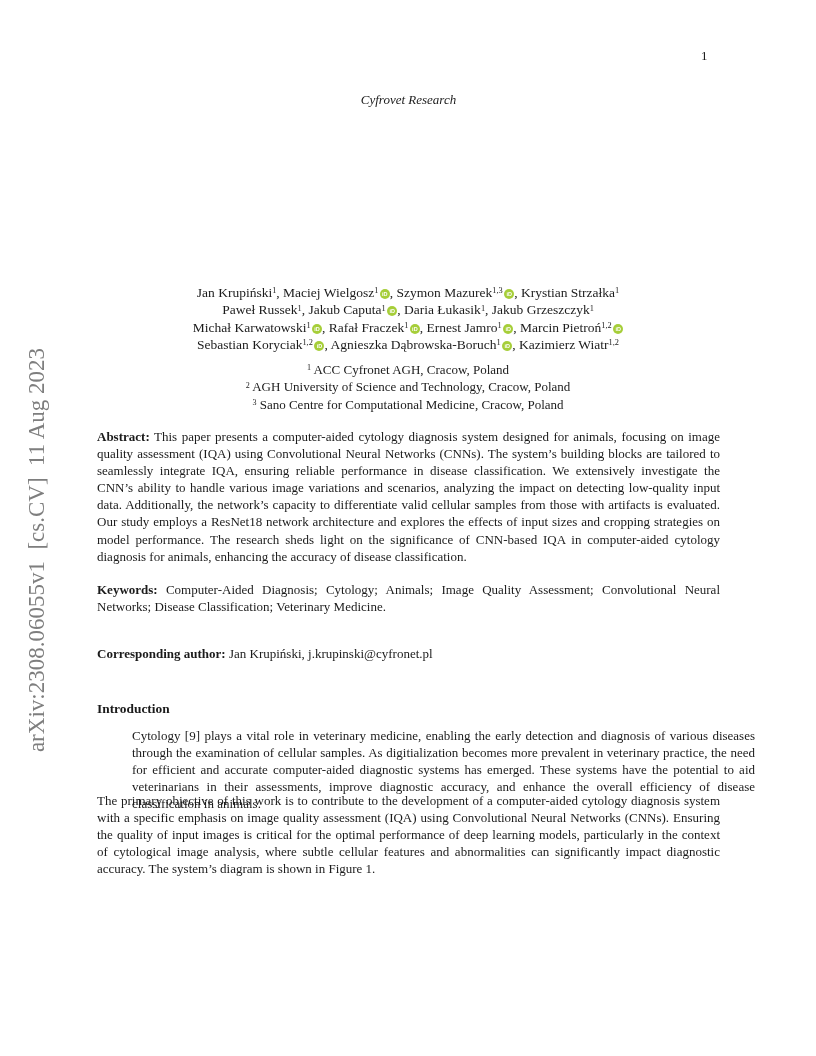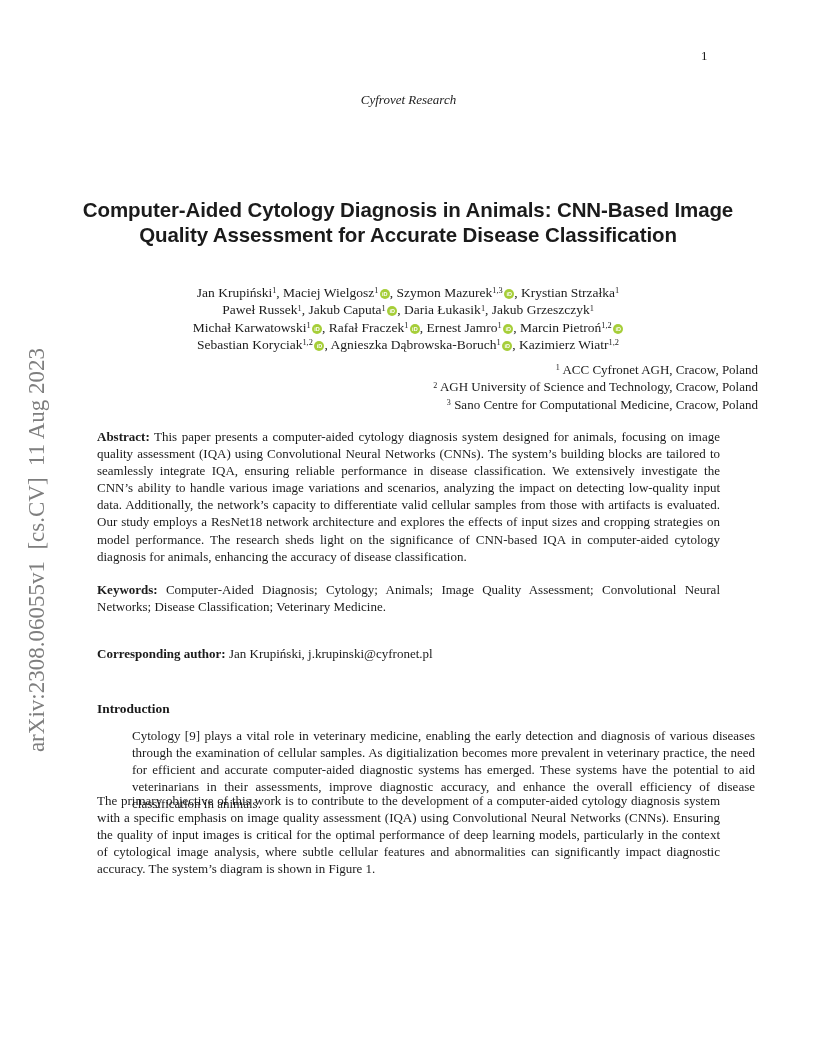--- a/index.html
+++ b/index.html
@@ -74,21 +74,21 @@
     font-weight: bold;
     line-height: 10px;
     text-align: center;
     vertical-align: 1px;
     margin-left: 1.5px;
   }
 
   .affiliations {
     position: absolute;
     top: 361px; left: 58px; right: 58px;
-    text-align: right;
+    text-align: center;
     font-size: 13px;
     line-height: 17.3px;
   }
 
   .block {
     position: absolute;
     left: 97px; width: 623px;
     text-align: justify;
     font-size: 13px;
     line-height: 17.1px;
@@ -114,21 +114,20 @@
 
 <div class="page">
 
   <div class="running-header">
     <span>Cyfrovet Research</span>
   </div>
   <div class="page-number">1</div>
 
   <div class="arxiv-watermark">arXiv:2308.06055v1  [cs.CV]  11 Aug 2023</div>
 
-  <div class="title">Computer-Aided Cytology Diagnosis in Animals: CNN-Based Image Quality Assessment for Accurate Disease Classification</div>
 
   <div class="authors" id="author-lines">
       <div><span>Jan Krupiński<span class="sup">1</span></span>, <span>Maciej Wielgosz<span class="sup">1</span><span class="orcid-icon" style="background: rgb(166, 206, 57);">iD</span></span>, <span>Szymon Mazurek<span class="sup">1,3</span><span class="orcid-icon" style="background: rgb(166, 206, 57);">iD</span></span>, <span>Krystian Strzałka<span class="sup">1</span></span></div>
       <div><span>Paweł Russek<span class="sup">1</span></span>, <span>Jakub Caputa<span class="sup">1</span><span class="orcid-icon" style="background: rgb(166, 206, 57);">iD</span></span>, <span>Daria Łukasik<span class="sup">1</span></span>, <span>Jakub Grzeszczyk<span class="sup">1</span></span></div>
       <div><span>Michał Karwatowski<span class="sup">1</span><span class="orcid-icon" style="background: rgb(166, 206, 57);">iD</span></span>, <span>Rafał Fraczek<span class="sup">1</span><span class="orcid-icon" style="background: rgb(166, 206, 57);">iD</span></span>, <span>Ernest Jamro<span class="sup">1</span><span class="orcid-icon" style="background: rgb(166, 206, 57);">iD</span></span>, <span>Marcin Pietroń<span class="sup">1,2</span><span class="orcid-icon" style="background: rgb(166, 206, 57);">iD</span></span></div>
       <div><span>Sebastian Koryciak<span class="sup">1,2</span><span class="orcid-icon" style="background: rgb(166, 206, 57);">iD</span></span>, <span>Agnieszka Dąbrowska-Boruch<span class="sup">1</span><span class="orcid-icon" style="background: rgb(166, 206, 57);">iD</span></span>, <span>Kazimierz Wiatr<span class="sup">1,2</span></span></div>
     </div>
 
   <div class="affiliations" id="affiliation-lines">
       <div><span class="sup">1</span> ACC Cyfronet AGH, Cracow, Poland</div>

